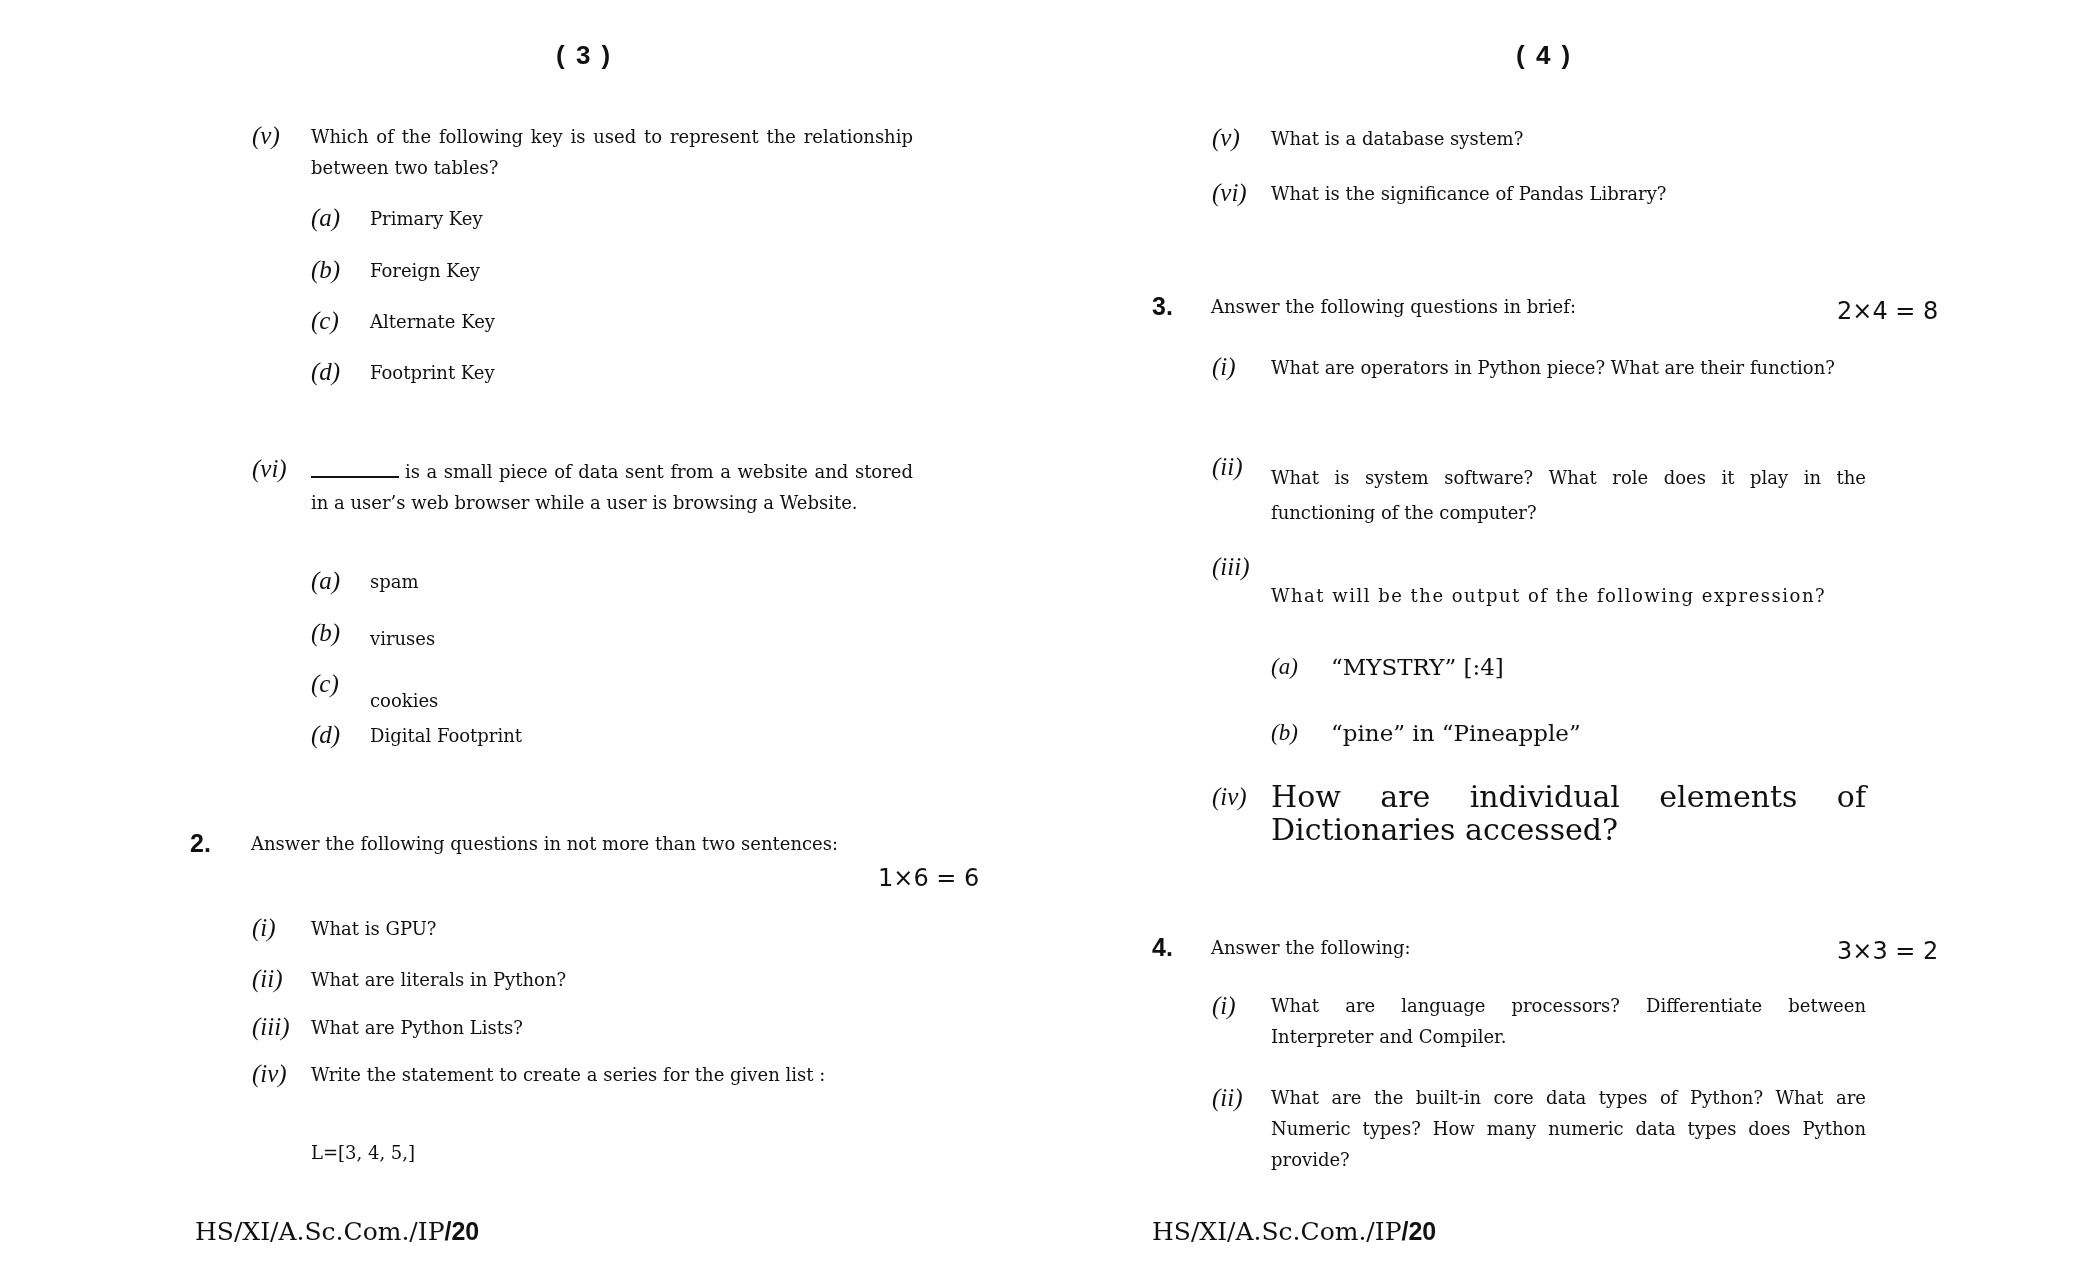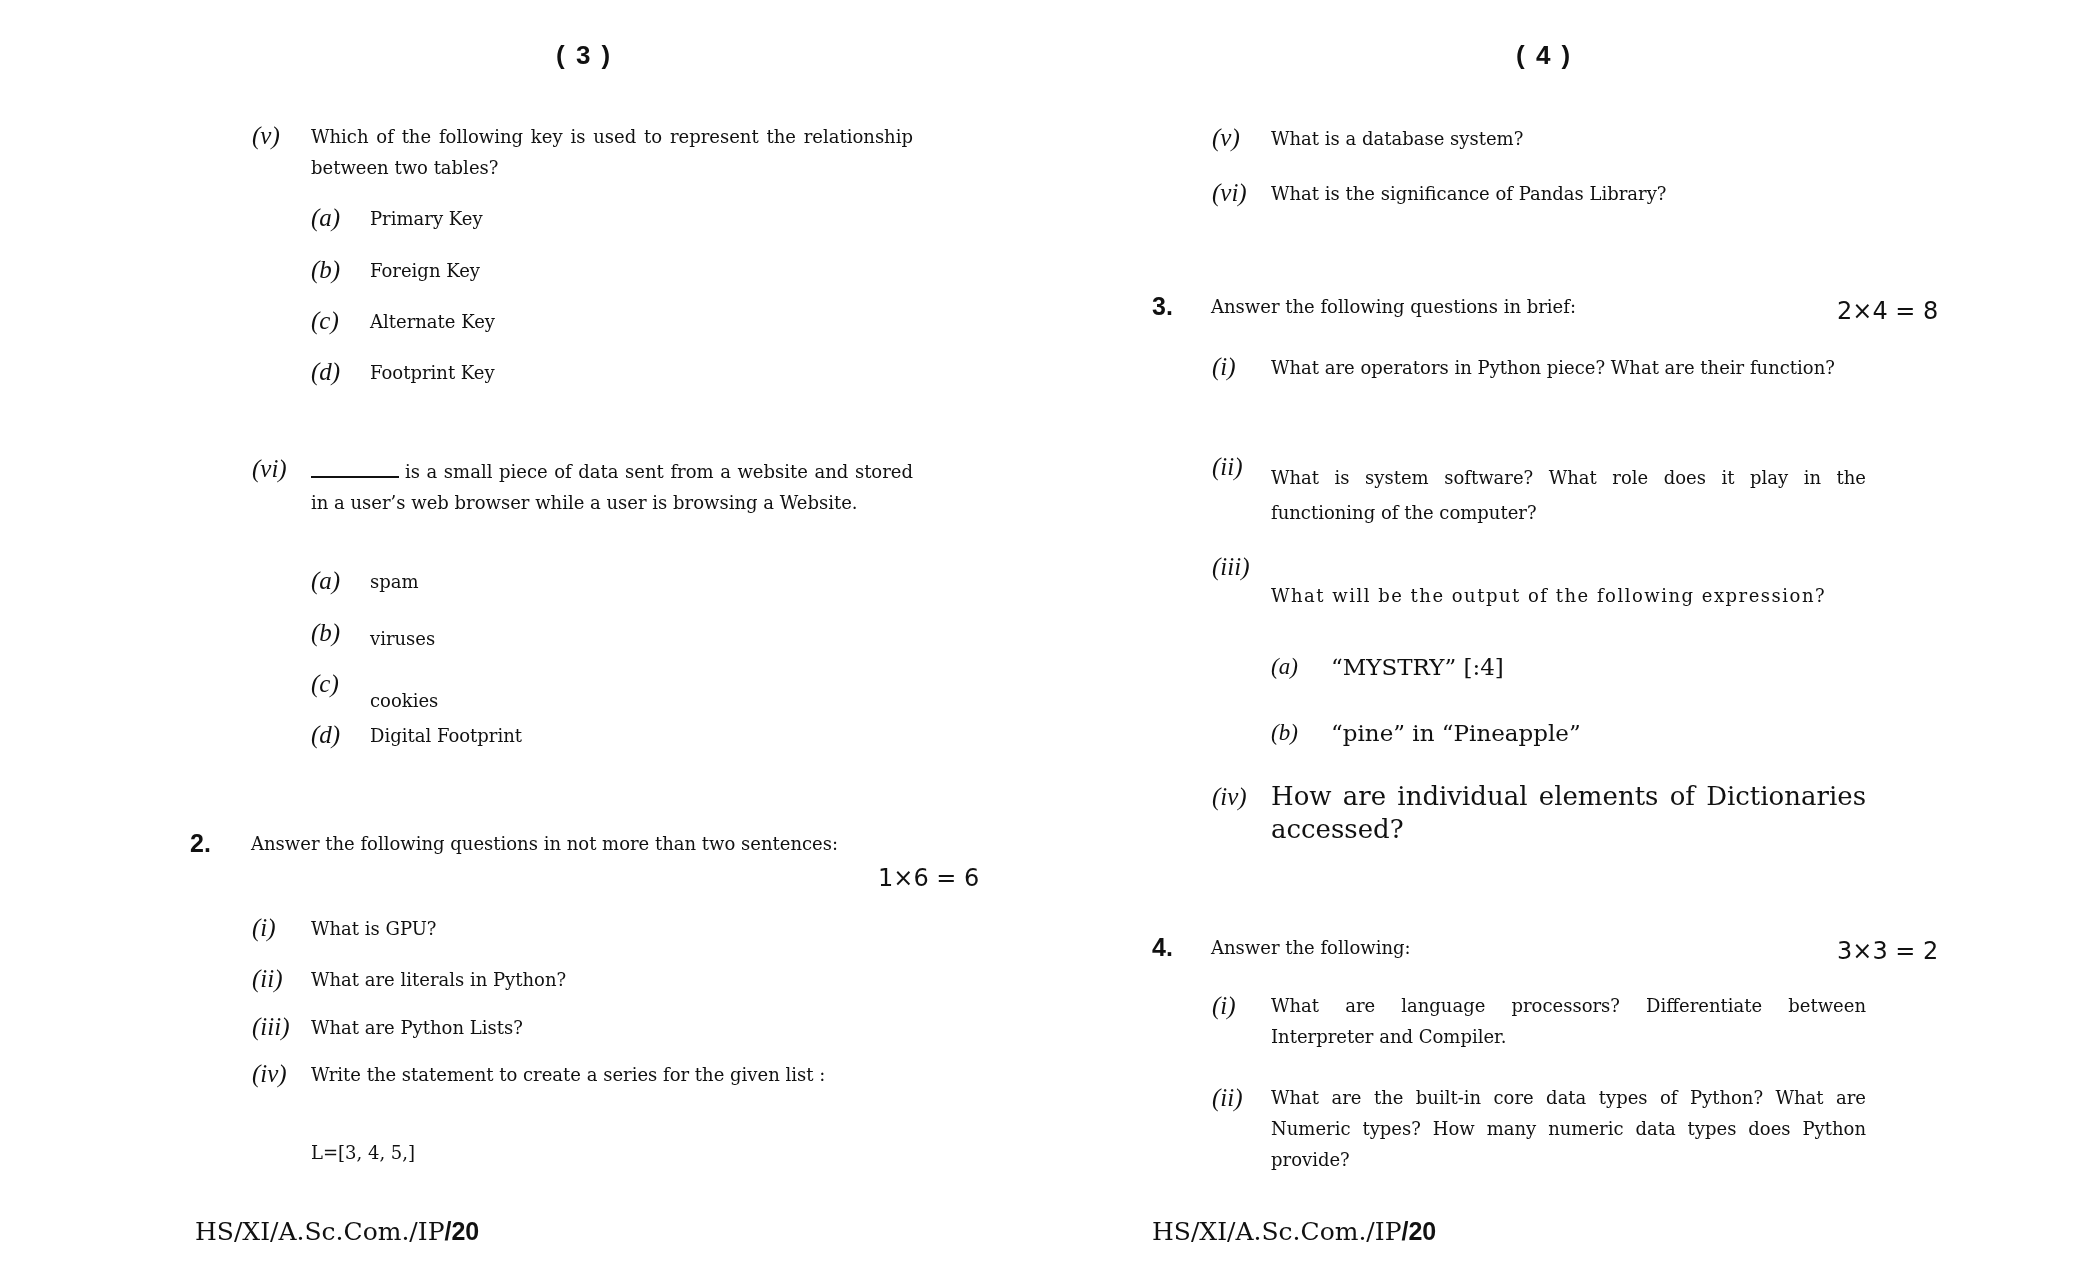--- a/index.html
+++ b/index.html
@@ -84,21 +84,21 @@
   <div class="abs txt wrapR" style="left:1271px; top:450px; line-height:35px;margin-top:10px;">What is system software? What role does it play in the functioning of the computer?</div>
   <div class="abs roman" style="left:1212px; top:553px;">(iii)</div>
   <div class="abs txt wrapR" style="left:1271px; top:550px; line-height:35px; letter-spacing:1.5px;margin-top:28px;">What will be the output of the following expression?</div>
 
   <div class="abs letter small" style="left:1271px; top:654px;">(a)</div>
   <div class="abs txt small" style="left:1331px; top:652px;">“MYSTRY” [:4]</div>
   <div class="abs letter small" style="left:1271px; top:720px;">(b)</div>
   <div class="abs txt small" style="left:1331px; top:718px;">“pine” in “Pineapple”</div>
 
   <div class="abs roman" style="left:1212px; top:783px;">(iv)</div>
-  <div class="abs txt wrapR" style="left:1271px; top:780px; font-size:26px; line-height:33px;">How are individual elements of Dictionaries accessed?</div>
+  <div class="abs txt wrapR" style="left:1271px; top:780px; font-size:30px; line-height:33px;">How are individual elements of Dictionaries accessed?</div>
 
   <div class="abs qnum" style="left:1152px; top:933px;">4.</div>
   <div class="abs txt" style="left:1211px; top:932px;">Answer the following:</div>
   <div class="abs marks" style="left:1837px; top:937px;">3×3 = 2</div>
 
   <div class="abs roman" style="left:1212px; top:992px;">(i)</div>
   <div class="abs txt wrapR" style="left:1271px; top:990px;">What are language processors? Differentiate between Interpreter and Compiler.</div>
   <div class="abs roman" style="left:1212px; top:1084px;">(ii)</div>
   <div class="abs txt wrapR" style="left:1271px; top:1082px;">What are the built-in core data types of Python? What are Numeric types? How many numeric data types does Python provide?</div>
 

